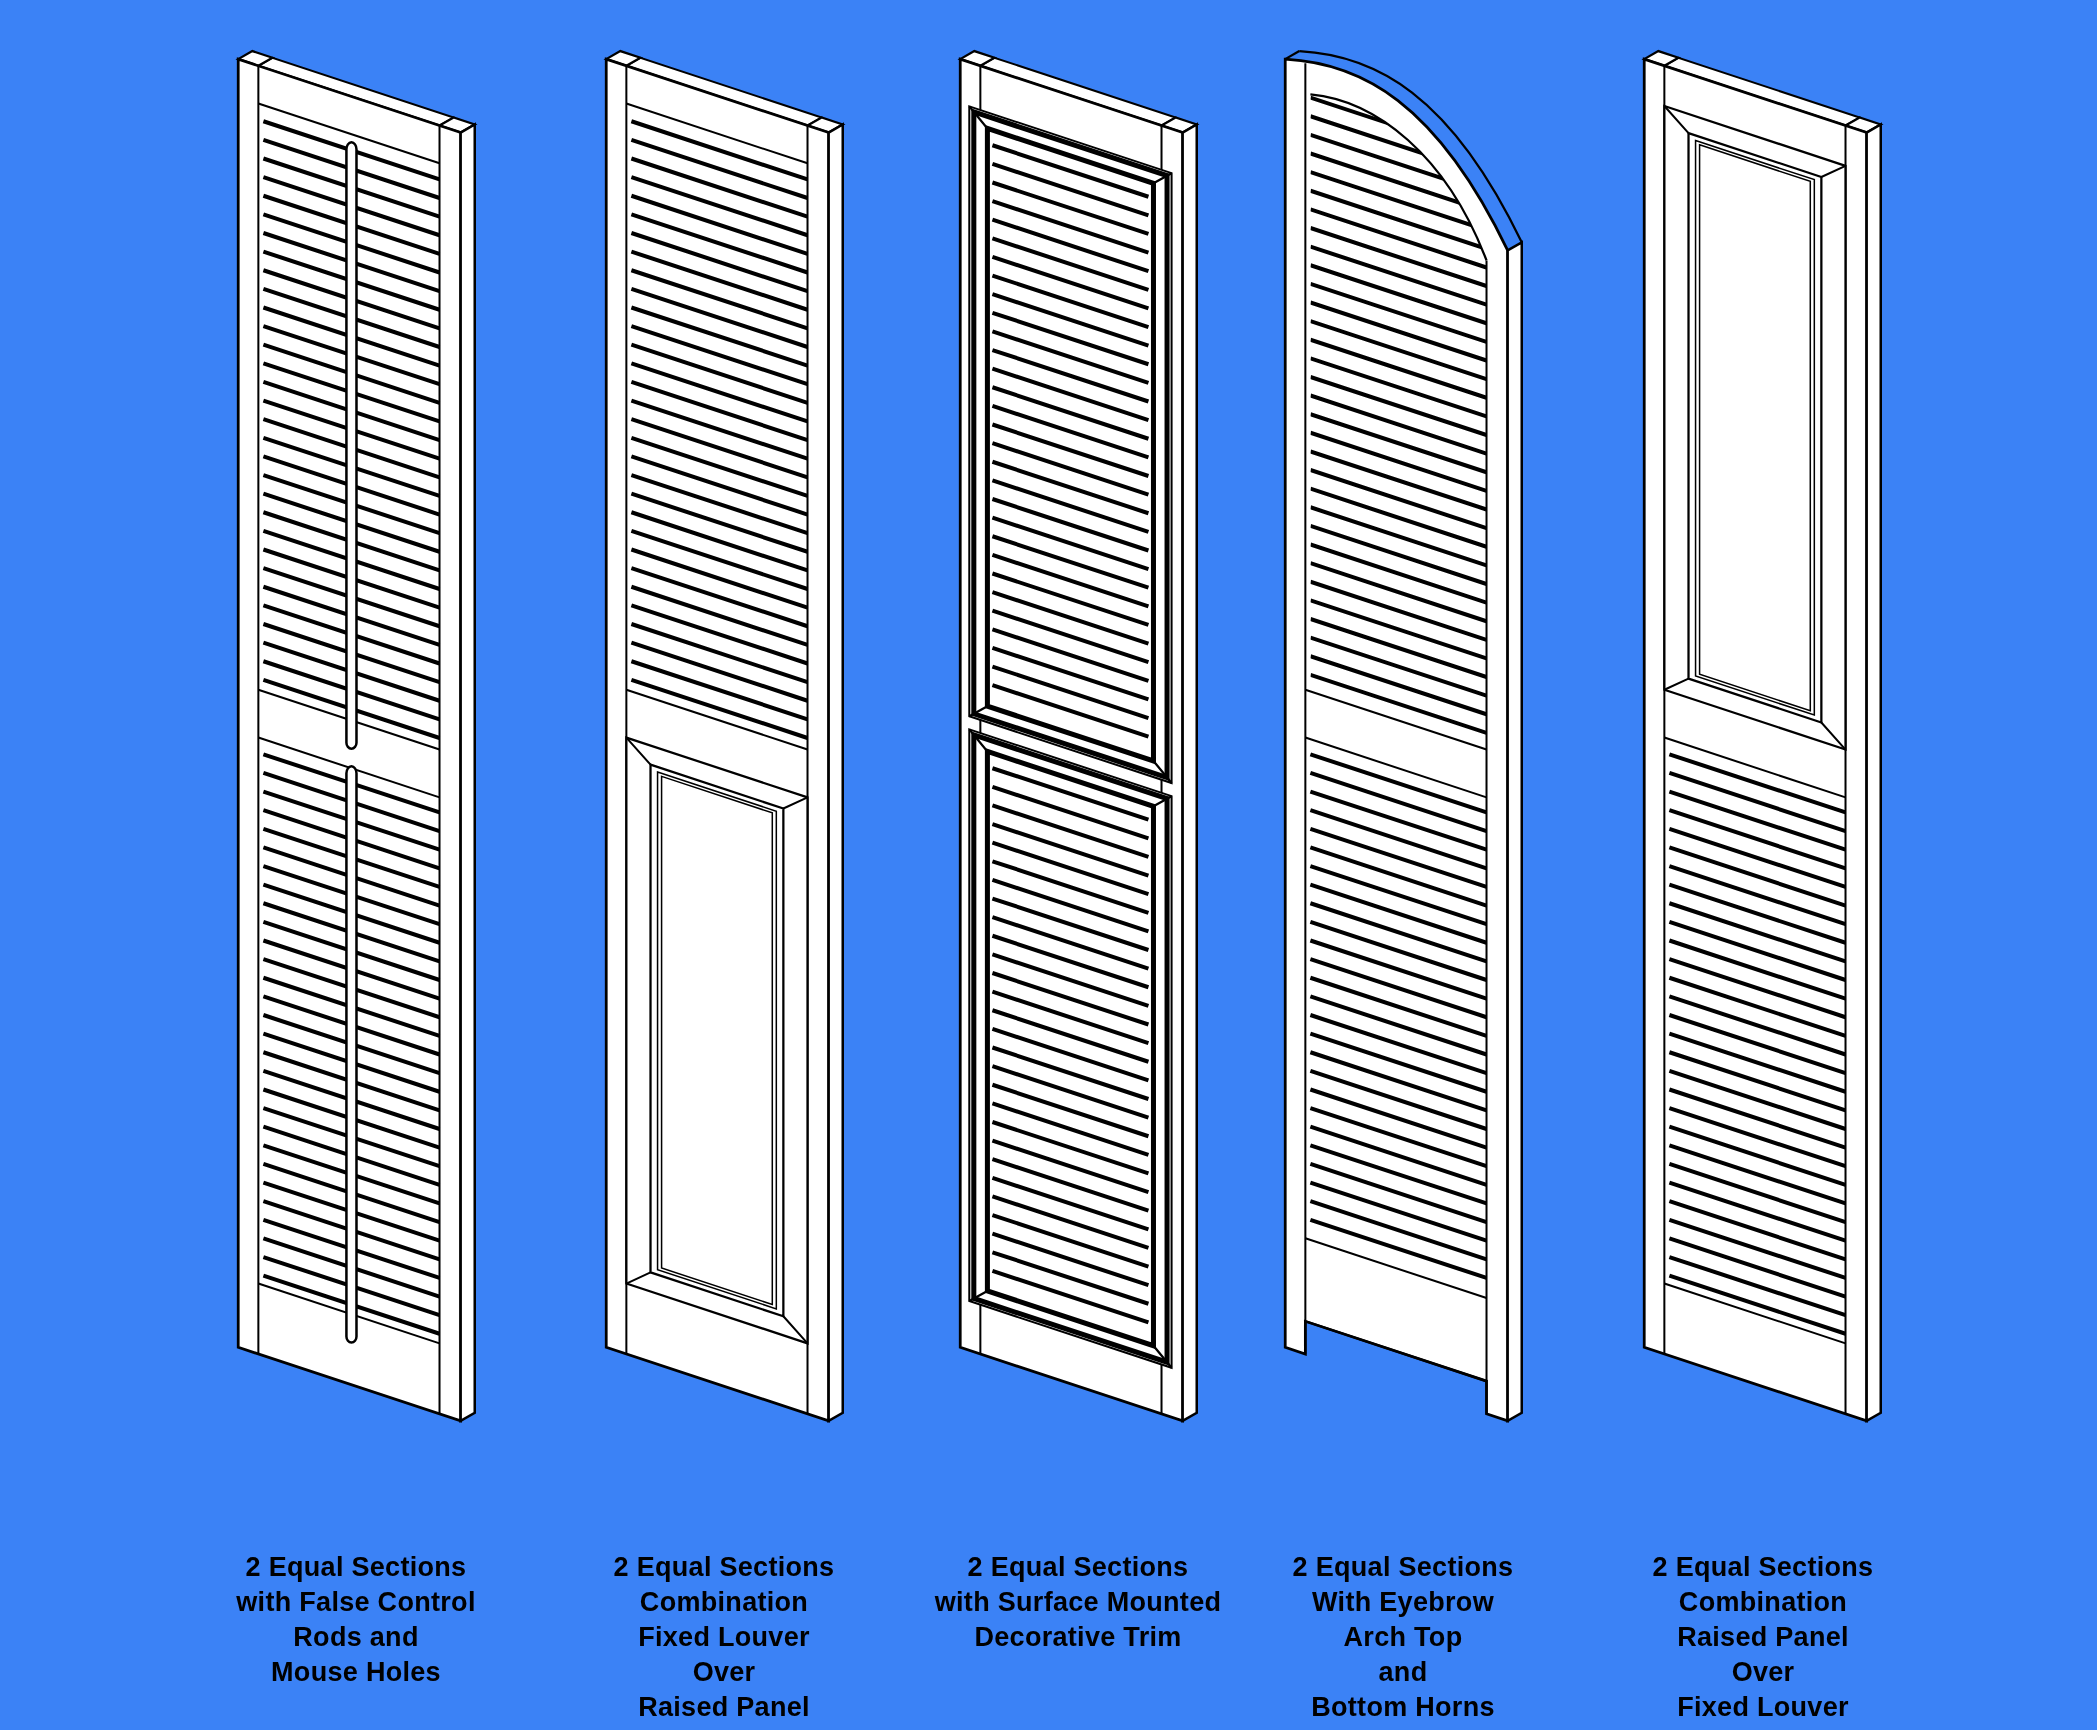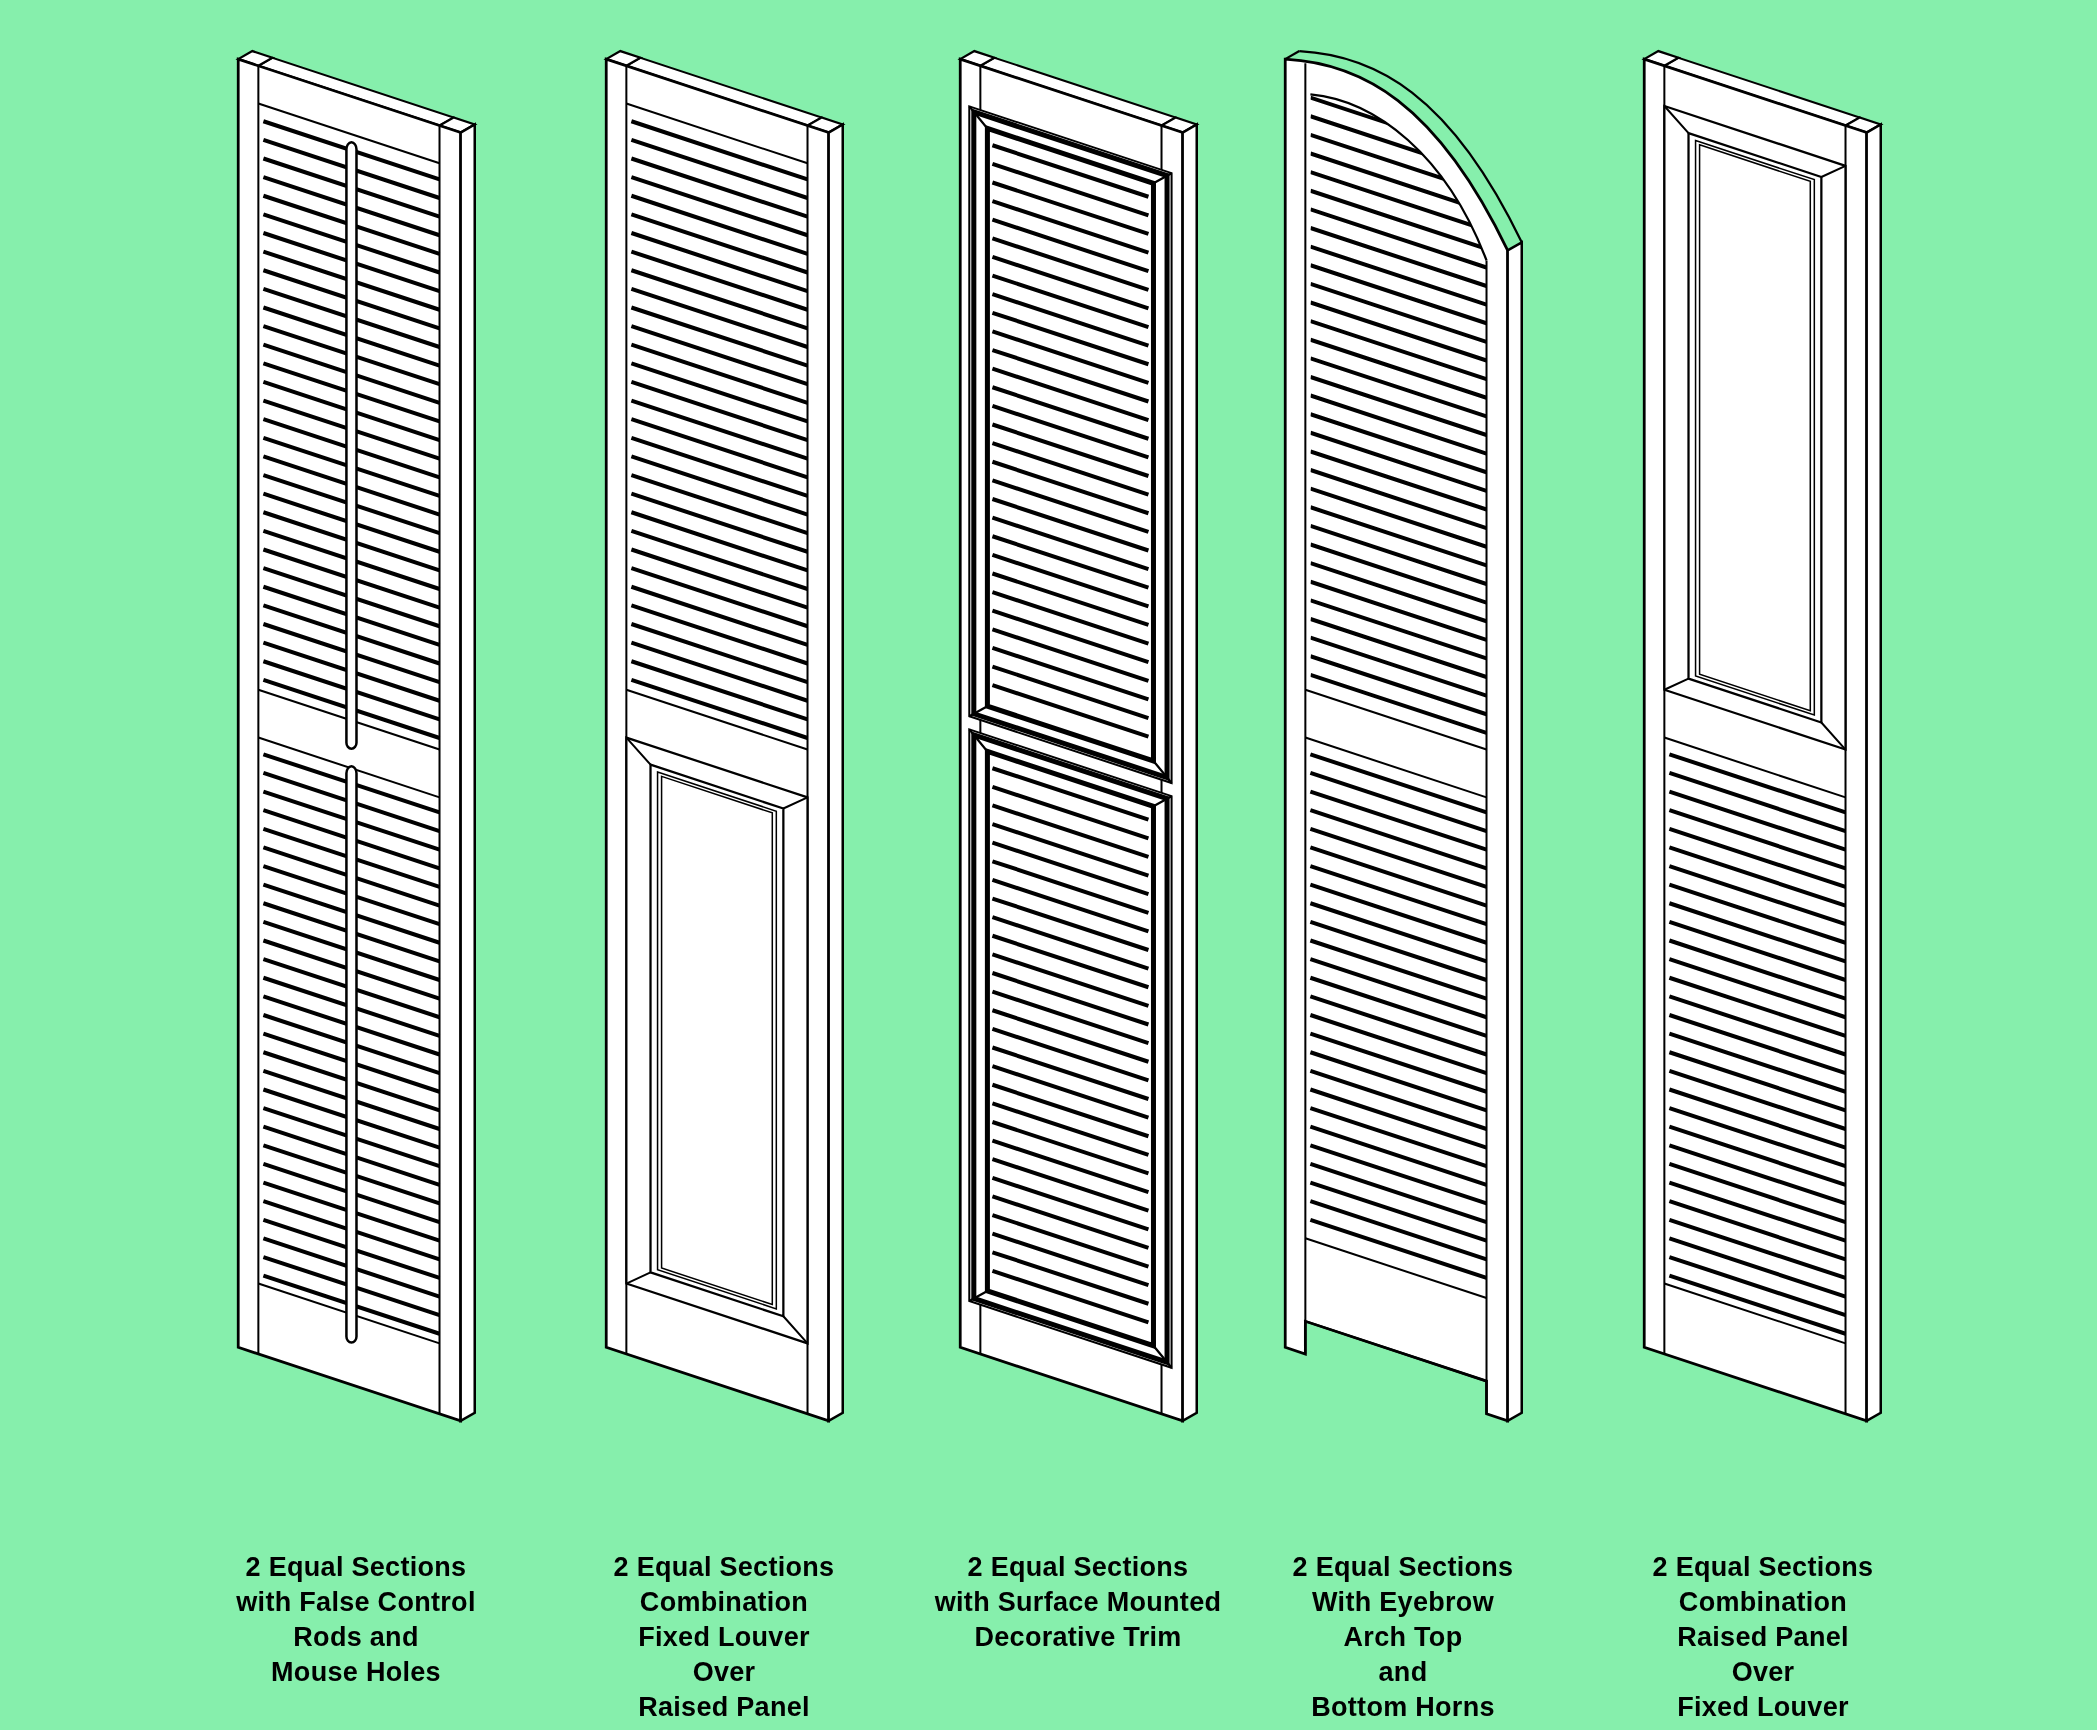--- a/index.html
+++ b/index.html
@@ -1,17 +1,17 @@
 <!DOCTYPE html>
 <html style="font-size:8px"><head>
 <meta charset="utf-8">
 <title>Diagram</title>
 <style>
   html,body{margin:0;padding:0;background:#ffffff;}
-  #canvas{position:relative;width:2097px;height:1731px;background:#86efac;overflow:hidden;
+  #canvas{position:relative;width:2097px;height:1731px;background:#3b82f6;overflow:hidden;
           font-family:"Liberation Sans","DejaVu Sans",sans-serif;}
   svg.shutter{position:absolute;overflow:visible;}
   .caption{position:absolute;width:352px;top:1550px;text-align:center;color:#000;
            font-weight:700;font-size:27px;line-height:35px;white-space:pre-line;
            letter-spacing:0.3px;}
 </style>
 </head>
 <body>
 
 <div id="canvas">

